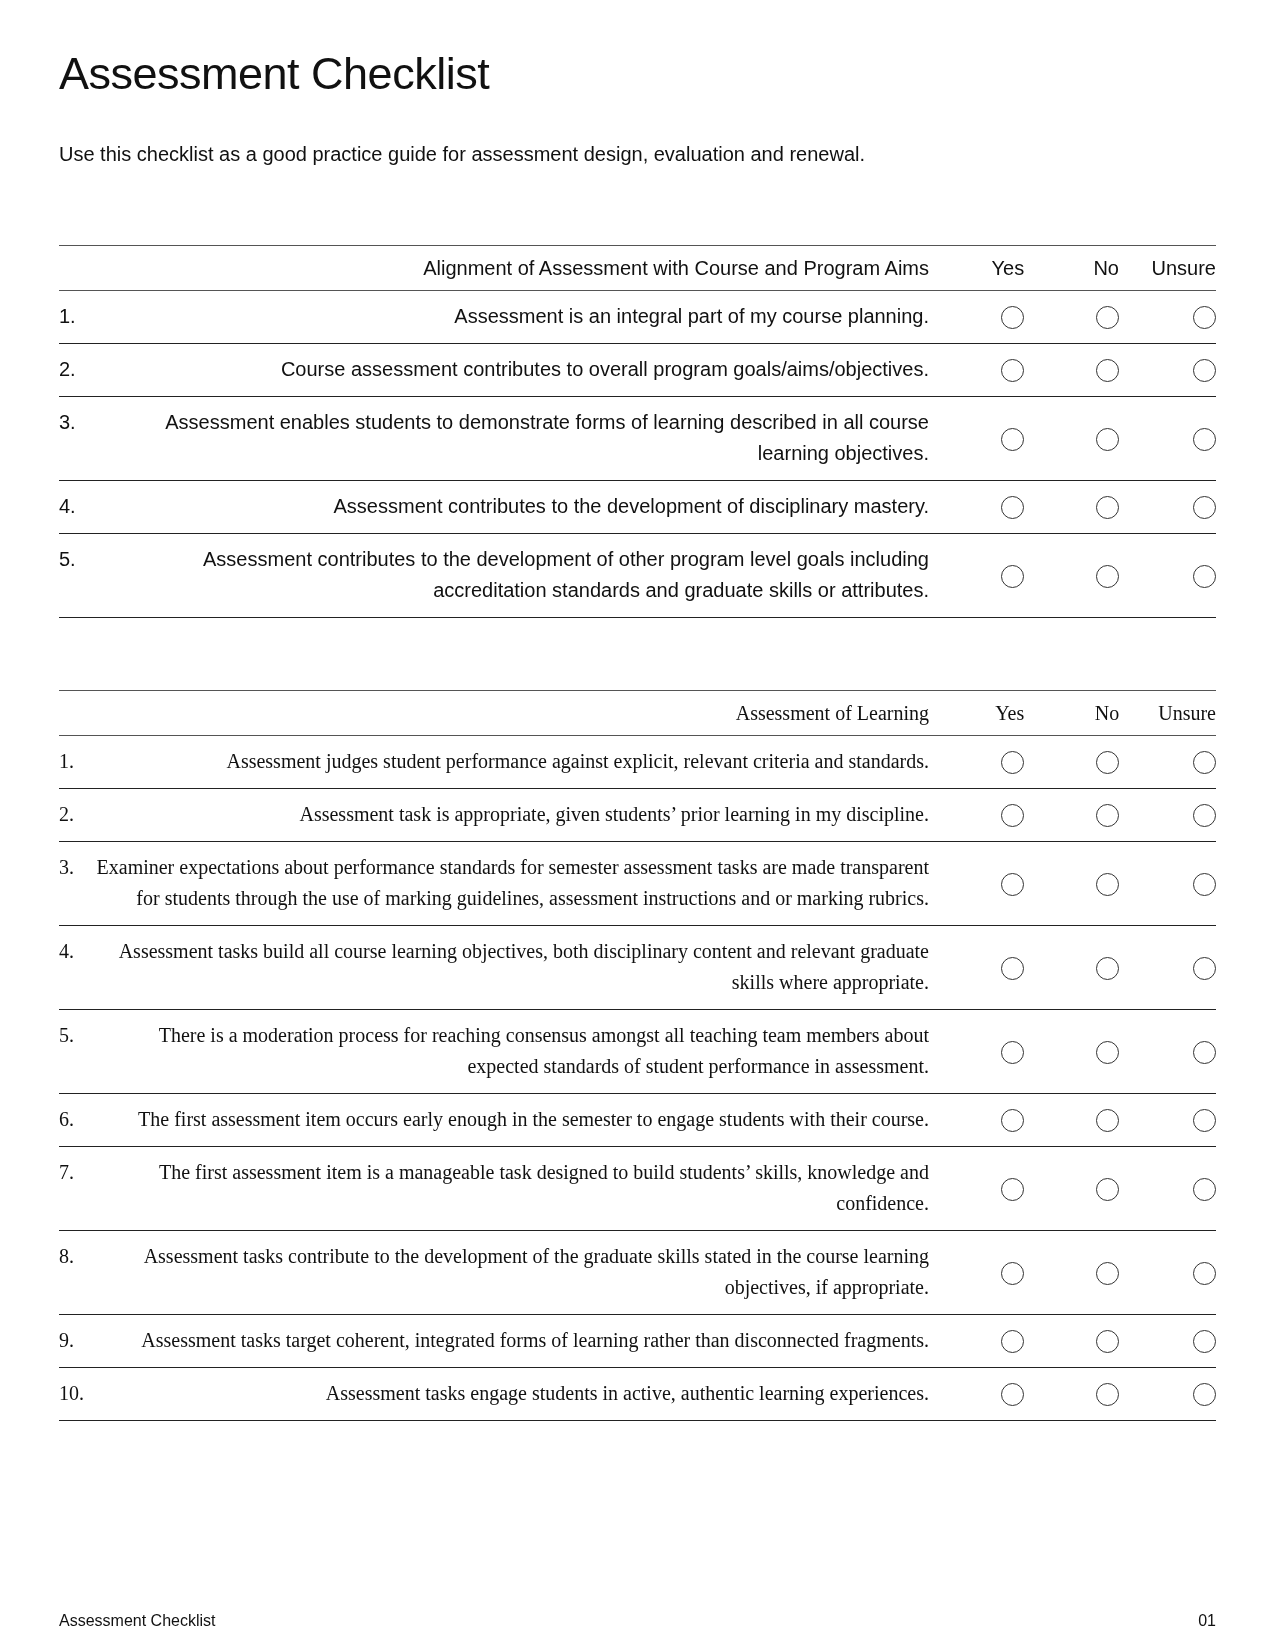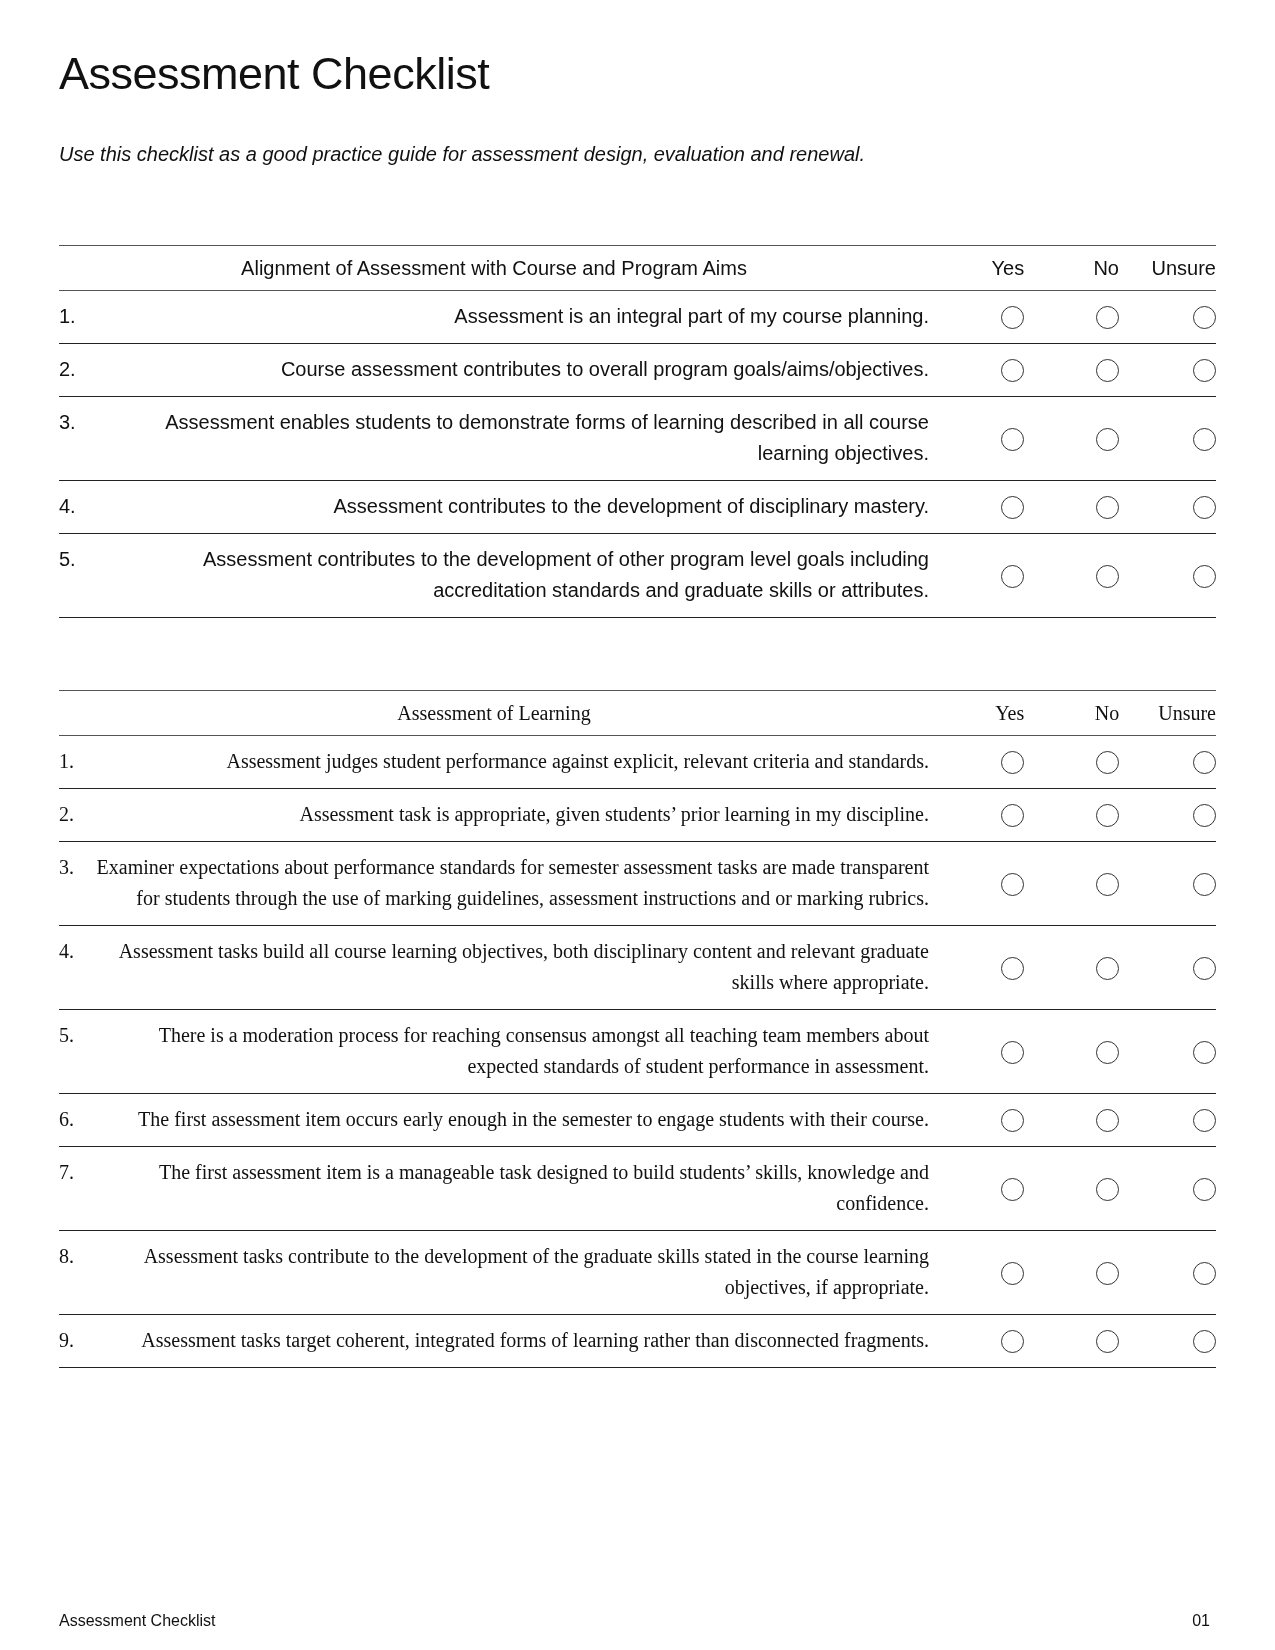--- a/index.html
+++ b/index.html
@@ -1,31 +1,31 @@
 <!DOCTYPE html>
 <html><head>
 <meta charset="utf-8">
 <style>
   html, body { margin:0; padding:0; background:#fff; }
   body { width:1275px; height:1650px; position:relative; font-family:"Liberation Sans", sans-serif; color:#111; overflow:hidden; }
   .title { position:absolute; left:59px; top:48px; font-size:45px; font-weight:400; letter-spacing:-0.5px; margin:0; }
-  .intro { position:absolute; left:59px; top:143px; font-size:20px; margin:0;font-style:italic; }
+  .intro { position:absolute; left:59px; top:143px; font-size:20px; margin:0; }
   .section { position:absolute; left:59px; width:1157px; }
   .sec1 { top:245px; }
   .sec2 { top:690px;font-family:Liberation Serif, serif; }
   table { width:100%; border-collapse:collapse; font-size:20px; }
-  thead th { border-top:1.5px solid #555; border-bottom:1.5px solid #555; height:44px; font-weight:400; text-align:center; padding:0; }
+  thead th { border-top:1.5px solid #555; border-bottom:1.5px solid #555; height:44px; font-weight:400; text-align:right; padding:0; }
   th.opt, td.opt { width:99px; text-align:right; }
   tbody td { border-bottom:1.5px solid #222; padding:0; vertical-align:middle; }
   .item { display:flex; padding:10px 0 11px 0; line-height:31px; }
   .num { width:35px; flex:none; }
   .txt { width:835px;text-align:right; }
   .radio { display:inline-block; width:23px; height:23px; border:1.3px solid #333; border-radius:50%; box-sizing:border-box; vertical-align:middle; cursor:pointer; }
   .footer-left { position:absolute; left:59px; top:1612px; font-size:16px; }
-  .footer-right { position:absolute; right:65px; top:1612px; font-size:16px; }
+  .footer-right { position:absolute; right:59px; top:1612px; font-size:16px; }
 </style>
 </head>
 <body>
 
 <h1 class="title">Assessment Checklist</h1>
 <p class="intro">Use this checklist as a good practice guide for assessment design, evaluation and renewal.</p>
 
 <div class="section sec1">
   <table>
     <thead>
@@ -199,18 +199,29 @@
           <td>
             <div class="item">
               <span class="num">9.</span>
               <span class="txt">Assessment tasks target coherent, integrated forms of learning rather than disconnected fragments.</span>
             </div>
           </td>
           <td class="opt"><span class="radio"></span></td>
           <td class="opt"><span class="radio"></span></td>
           <td class="opt"><span class="radio"></span></td>
         </tr>
+        <tr>
+          <td>
+            <div class="item">
+              <span class="num">10.</span>
+              <span class="txt">Assessment tasks engage students in active, authentic learning experiences.</span>
+            </div>
+          </td>
+          <td class="opt"><span class="radio"></span></td>
+          <td class="opt"><span class="radio"></span></td>
+          <td class="opt"><span class="radio"></span></td>
+        </tr>
       </tbody>
   </table>
 </div>
 
 <div class="footer-left">Assessment Checklist</div>
 <div class="footer-right">01</div>
 
 </body></html>

